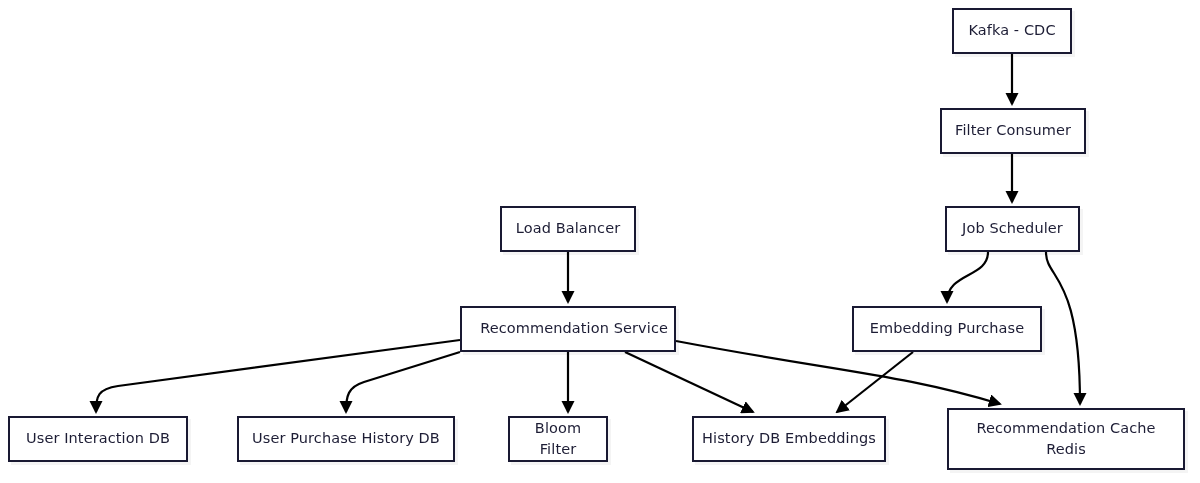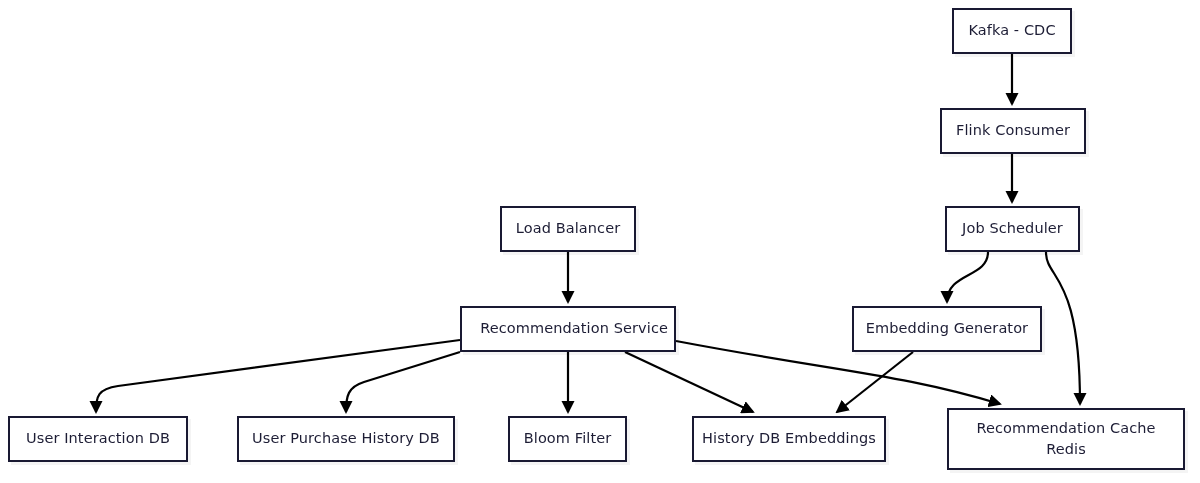--- a/index.html
+++ b/index.html
@@ -73,48 +73,48 @@
       <path d="M 676 341 C 840 372, 900 374, 1000 404"></path>
       <path d="M 913 352 L 837 412"></path>
     </g>
   </svg>
 
   <div class="node" style="left:952px; top:8px; width:120px; height:46px;">
     <span class="node-label">Kafka - CDC</span>
   </div>
 
   <div class="node" style="left:940px; top:108px; width:146px; height:46px;">
-    <span class="node-label">Flink Consumer</span>
+    <span class="node-label">Filter Consumer</span>
   </div>
 
   <div class="node" style="left:945px; top:206px; width:135px; height:46px;justify-content:center;">
     <span class="node-label">Job Scheduler</span>
   </div>
 
   <div class="node" style="left:500px; top:206px; width:136px; height:46px;justify-content:center;">
     <span class="node-label">Load Balancer</span>
   </div>
 
   <div class="node" style="left:460px; top:306px; width:216px; height:46px;justify-content:flex-end;">
     <span class="node-label">Recommendation Service</span>
   </div>
 
   <div class="node" style="left:852px; top:306px; width:190px; height:46px;">
-    <span class="node-label">Embedding Generator</span>
+    <span class="node-label">Embedding Purchase</span>
   </div>
 
   <div class="node" style="left:8px; top:416px; width:180px; height:46px;">
     <span class="node-label">User Interaction DB</span>
   </div>
 
   <div class="node" style="left:237px; top:416px; width:218px; height:46px;align-items:center;">
     <span class="node-label">User Purchase History DB</span>
   </div>
 
-  <div class="node" style="left:508px; top:416px; width:119px; height:46px;">
+  <div class="node" style="left:508px; top:416px; width:100px; height:46px;">
     <span class="node-label">Bloom Filter</span>
   </div>
 
   <div class="node" style="left:692px; top:416px; width:194px; height:46px;">
     <span class="node-label">History DB Embeddings</span>
   </div>
 
   <div class="node" style="left:947px; top:408px; width:238px; height:62px;">
     <span class="node-label">Recommendation Cache
 Redis</span>

